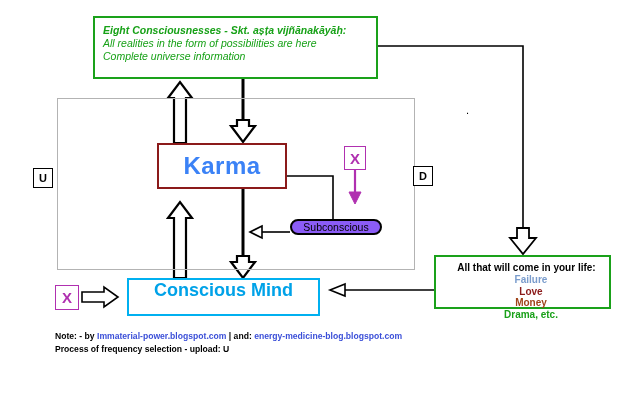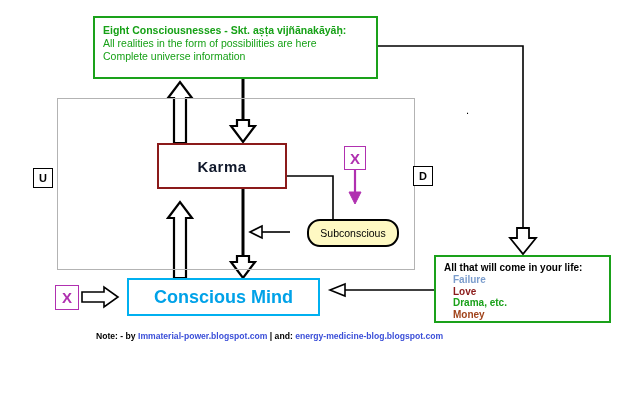--- a/index.html
+++ b/index.html
@@ -13,20 +13,21 @@
   #canvas { position:absolute; left:0; top:0; width:640px; height:410px; }
 
   .box { position:absolute; box-sizing:border-box; }
 
   
   #eight-box {
     left:93px; top:16px; width:285px; height:63px;
     border:2px solid #1aa11a;
     background:#ffffff;
     padding:6px 8px 0 8px;
+    font-style:italic;
   }
   #eight-box .line {
     color:#17a117;
     font-size:10.5px;
     font-weight:bold;
     line-height:13px;
     white-space:nowrap;
   }
   #eight-box .line.sub { font-weight:normal; }
 
@@ -38,55 +39,56 @@
   }
 
   
   #karma-box {
     left:157px; top:143px; width:130px; height:46px;
     border:2px solid #8b1a1a;
     background:#ffffff;
     display:flex; align-items:center; justify-content:center;
   }
   #karma-box span {
-    color:#0f172a;
-    font-size:15px;
+    color:#3b82f6;
+    font-size:24px;
     font-weight:bold;
     letter-spacing:0.5px;
   }
 
   
   #subcon-box {
-    left:307px; top:219px; width:92px; height:28px;
+    left:290px; top:219px; width:92px; height:16px;
     border:2px solid #000000;
     border-radius:13px;
-    background:#fef9c3;
+    background:#8b5cf6;
     display:flex; align-items:center; justify-content:center;
   }
   #subcon-box span { font-size:10.5px; color:#000; }
 
   
   #conscious-box {
     left:127px; top:278px; width:193px; height:38px;
     border:2px solid #00b0f0;
     background:#ffffff;
-    display:flex; align-items:center; justify-content:center;
+    display:flex; justify-content:center;
   }
   #conscious-box span {
     color:#00a2e8;
     font-size:18px;
     font-weight:bold;
   }
 
   
   #life-box {
-    left:434px; top:255px; width:177px; height:68px;
+    left:434px; top:255px; width:177px; height:54px;
     border:2px solid #1aa11a;
     background:#ffffff;
     padding:5px 0 0 8px;
+    text-align:center;
   }
   #life-box .hdr { font-size:10px; font-weight:bold; color:#000; line-height:12px; }
   #life-box .item { font-size:10px; font-weight:bold; line-height:11.5px; padding-left:9px;}
 
   
   .tag {
     position:absolute; box-sizing:border-box;
     border:1px solid #000;
     background:#ffffff;
     display:flex; align-items:center; justify-content:center;
@@ -99,21 +101,21 @@
     position:absolute; box-sizing:border-box;
     border:1px solid #b030b0;
     background:#ffffff;
     display:flex; align-items:center; justify-content:center;
     color:#b030b0; font-size:15px; font-weight:bold;
   }
   #tag-x1 { left:344px; top:146px; width:22px; height:24px; }
   #tag-x2 { left:55px; top:285px; width:24px; height:25px; }
 
   
-  #notes { position:absolute; left:55px; top:330px; width:470px;margin-left:41px; }
+  #notes { position:absolute; left:55px; top:330px; width:470px; }
   #notes .nline { font-size:8.6px; line-height:12.5px; color:#000; font-weight:bold; }
   #notes .nline .lab { color:#000; }
   #notes .blue { color:#3b4fd8; font-weight:bold; }
   #notes .purple { color:#b030b0; font-weight:bold; }
 
   .dot { position:absolute; left:466px; top:104px; font-size:11px; color:#000; }
 </style>
 </head>
 <body>
 
@@ -189,22 +191,22 @@
 </div>
 
 <div class="box" id="conscious-box">
   <span>Conscious Mind</span>
 </div>
 
 <div class="box" id="life-box">
   <div class="hdr">All that will come in your life:</div>
   <div class="item" style="color:#7a9ccc">Failure</div>
   <div class="item" style="color:#8b1a1a">Love</div>
+  <div class="item" style="color:#a0431a">Money</div>
   <div class="item" style="color:#1aa11a">Drama, etc.</div>
-  <div class="item" style="color:#a0431a">Money</div>
 </div>
 
 <div class="tag" id="tag-u">
   <span>U</span>
 </div>
 <div class="tag" id="tag-d">
   <span>D</span>
 </div>
 
 <div class="tag-x" id="tag-x1">
@@ -214,13 +216,16 @@
   <span>X</span>
 </div>
 
 <div class="dot">.</div>
 
 <div id="notes">
   <div class="nline">
     <span class="lab">Note:</span>
     <span>- by </span><span class="blue">Immaterial-power.blogspot.com</span><span> | and: </span><span class="blue">energy-medicine-blog.blogspot.com</span>
   </div>
+  <div class="nline">
+    <span>Process of frequency selection - upload: </span><span>U</span>
+  </div>
 </div>
 
 </body></html>

